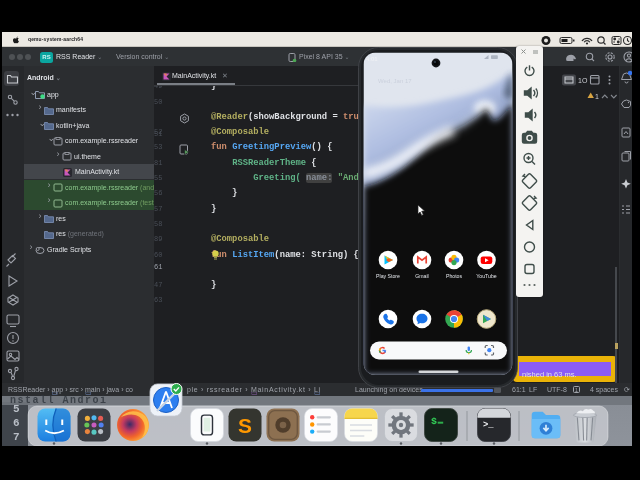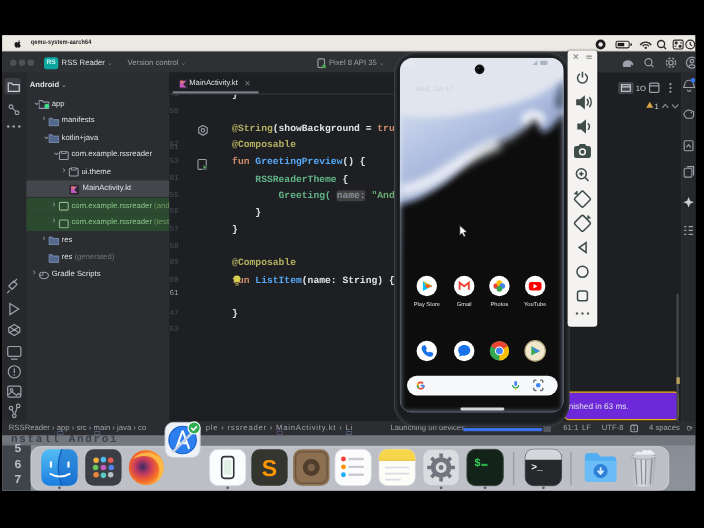--- a/index.html
+++ b/index.html
@@ -208,21 +208,21 @@
             <circle cx="2.7" cy="3" r="1.5" fill="#2B2D30" stroke="#9DA0A8" stroke-width="0.9"></circle>
           </svg>
         <span class="ttxt" style="left:23px">Gradle Scripts</span>
       </div>
     </div>
     <div id="editor">
       <div class="lnum" style="top:13.2px">49</div>
         <div class="code" style="top:13.2px">}</div>
       <div class="lnum" style="top:28.5px">50</div>
       <div class="lnum" style="top:61px">51</div>
-        <div class="code" style="top:43.8px"><span class="ann">@String</span>(showBackground = <span class="kw">true</span>)</div>
+        <div class="code" style="top:43.8px"><span class="ann">@Reader</span>(showBackground = <span class="kw">true</span>)</div>
       <div class="lnum" style="top:59.1px">52</div>
         <div class="code" style="top:59.1px"><span class="ann">@Composable</span></div>
       <div class="lnum" style="top:74.4px">53</div>
         <div class="code" style="top:74.4px"><span class="kw">fun</span> <span class="fn">GreetingPreview</span>() {</div>
       <div class="lnum" style="top:89.7px">81</div>
         <div class="code" style="top:89.7px">    <span class="comp">RSSReaderTheme</span> {</div>
       <div class="lnum" style="top:105px">55</div>
         <div class="code" style="top:105px">        <span class="comp">Greeting(</span> <span class="hint">name:</span> <span class="str">"Android")</span></div>
       <div class="lnum" style="top:120.3px">56</div>
         <div class="code" style="top:120.3px">    }</div>
@@ -313,21 +313,21 @@
   </div>
   <div id="desktop">
     <div class="abs" style="left:0;top:6px;width:26px;height:44px;background:#3F444B"></div>
     <div class="abs" style="left:0;top:0;width:630px;height:9px;background:#70757C;opacity:0.92"></div>
     <div class="abs" style="left:8px;top:-1px;font-family:'Liberation Mono',monospace;font-size:10px;font-weight:bold;color:#2F353C;opacity:0.8;letter-spacing:1.5px">nstall Androi</div>
     <div class="abs" style="left:11px;top:7px;font-size:11px;font-weight:bold;color:#B9BEC6;font-family:'Liberation Mono',monospace">5</div>
     <div class="abs" style="left:11px;top:21px;font-size:11px;font-weight:bold;color:#B9BEC6;font-family:'Liberation Mono',monospace">6</div>
     <div class="abs" style="left:11px;top:35px;font-size:11px;font-weight:bold;color:#B9BEC6;font-family:'Liberation Mono',monospace">7</div>
   </div>
 </div>
-<div class="abs" style="left:513px;top:356px;width:104px;height:26px;background:#6d28d9;border-radius:4px;border:1px solid #eab308;">
+<div class="abs" style="left:513px;top:356px;width:104px;height:26px;background:#8b5cf6;border-radius:4px;border:6px solid #eab308;">
   <span class="abs" style="left:3px;top:8px;font-size:7.5px;color:#DFE1E5;white-space:nowrap">nished in 63 ms.</span>
 </div>
 <div class="abs" style="left:615px;top:267px;width:2px;height:116px;background:#45484D"></div>
 <div class="abs" style="left:614.5px;top:343px;width:3px;height:6px;background:#B9A15E"></div>
 <div id="phone" class="abs" style="left:358px;top:47px;width:160px;height:341px;">
 <svg width="160" height="341" viewBox="0 0 160 341">
   <defs>
     <clipPath id="scr">
           <rect x="5.5" y="5.5" width="149" height="322.5" rx="12"></rect>
         </clipPath>

